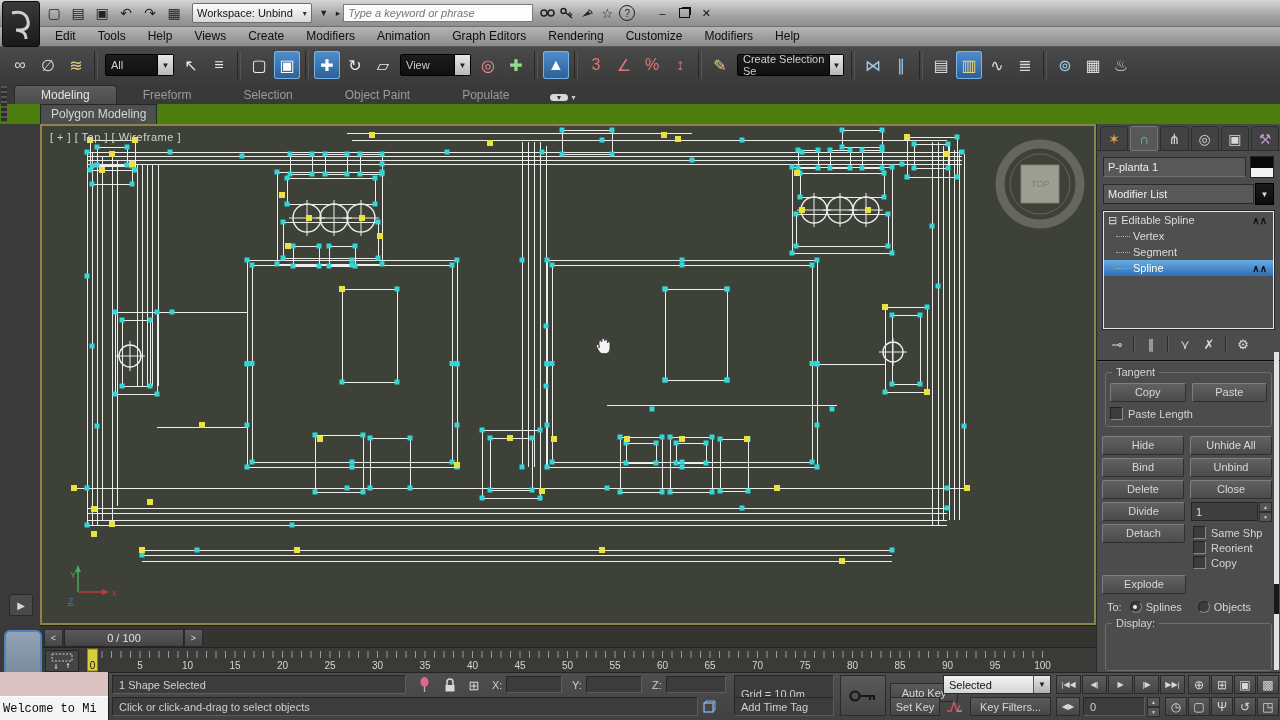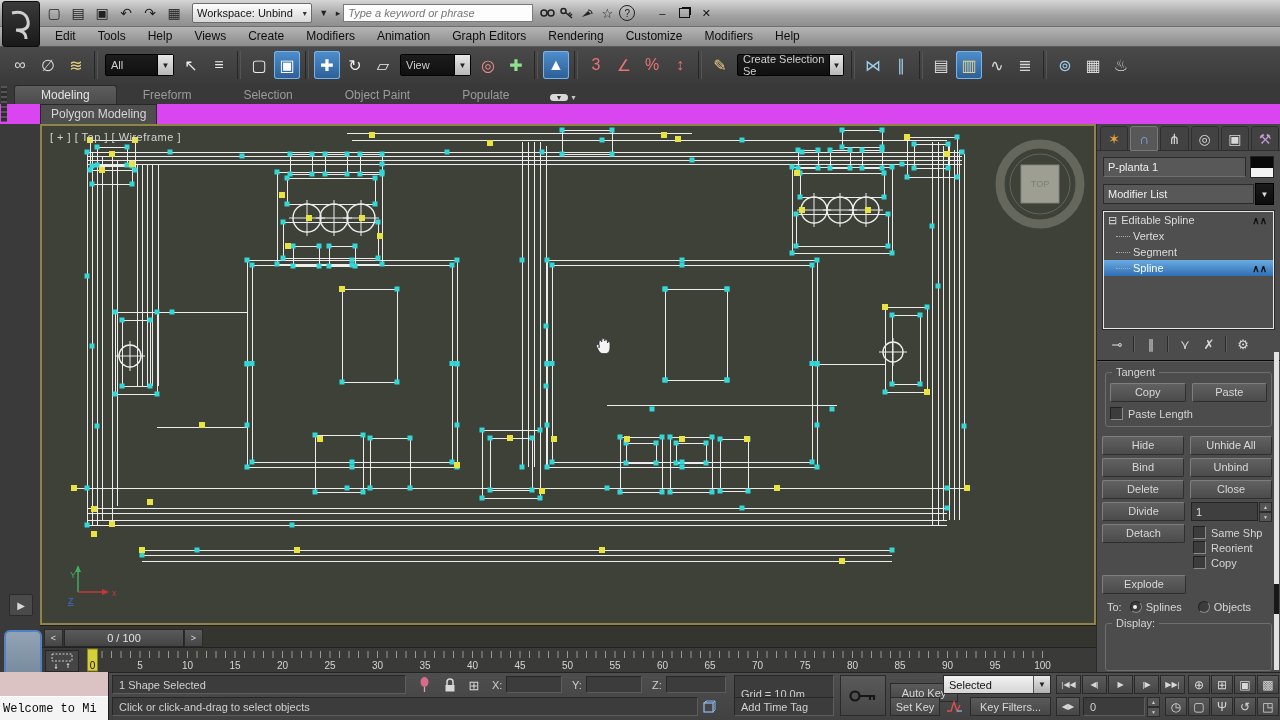--- a/index.html
+++ b/index.html
@@ -38,21 +38,21 @@
           color:#cfcfcf;font-size:11px;display:flex;align-items:center;margin:0 3px;padding-left:5px}
   .mtb-dd .dd-arrow{margin-left:auto;width:15px;height:100%;background:linear-gradient(#e8e8e8,#b8b8b8);
           color:#222;font-size:8px;display:flex;align-items:center;justify-content:center;border-left:1px solid #000}
   
   #ribbontabs{left:0;top:84px;width:1280px;height:20px;background:#393939;display:flex;align-items:flex-end;padding-left:14px}
   .rtab{padding:2px 26px;font-size:12px;color:#9b9b9b}
   .rtab.active{background:linear-gradient(#5d5d5d,#4c4c4c);color:#e4e4e4;border:1px solid #2a2a2a;border-bottom:none;
                border-radius:3px 3px 0 0}
   #ribbon-min{margin-left:14px;margin-bottom:2px;display:flex;align-items:center;color:#c8c8c8;font-size:8px}
   #ribbon-min .pill{background:#d8d8d8;color:#333;border-radius:6px;padding:0 6px;font-size:7px;margin-right:3px}
-  #ribbonsub{left:0;top:104px;width:1280px;height:20px;background:#d946ef;border-bottom:7px solid #0369a1;display:flex}
+  #ribbonsub{left:0;top:104px;width:1280px;height:20px;background:#4d7c0f;border-bottom:7px solid #0369a1;display:flex}
   #polytab{margin-left:40px;background:#4e4e4e;border:1px solid #272727;border-bottom:none;color:#d6d6d6;
            font-size:12px;padding:2px 10px}
   
   #leftstrip{left:0;top:124px;width:40px;height:548px;background:#3a3a3a;border-right:1px solid #2c2c2c}
   #vp-flyout{position:absolute;left:9px;top:470px;width:22px;height:20px;background:#4a4a4a;border:1px solid #2a2a2a;
              color:#d8d8d8;font-size:10px;display:flex;align-items:center;justify-content:center;border-radius:2px}
   #strip-grip{position:absolute;left:1px;top:-38px;width:6px;height:36px;
               background:repeating-linear-gradient(#555 0 2px,#2e2e2e 2px 5px)}
   
   #viewport{left:40px;top:124px;width:1056px;height:501px;background:#3d4138;border:2px solid #8f8445;box-sizing:border-box}

